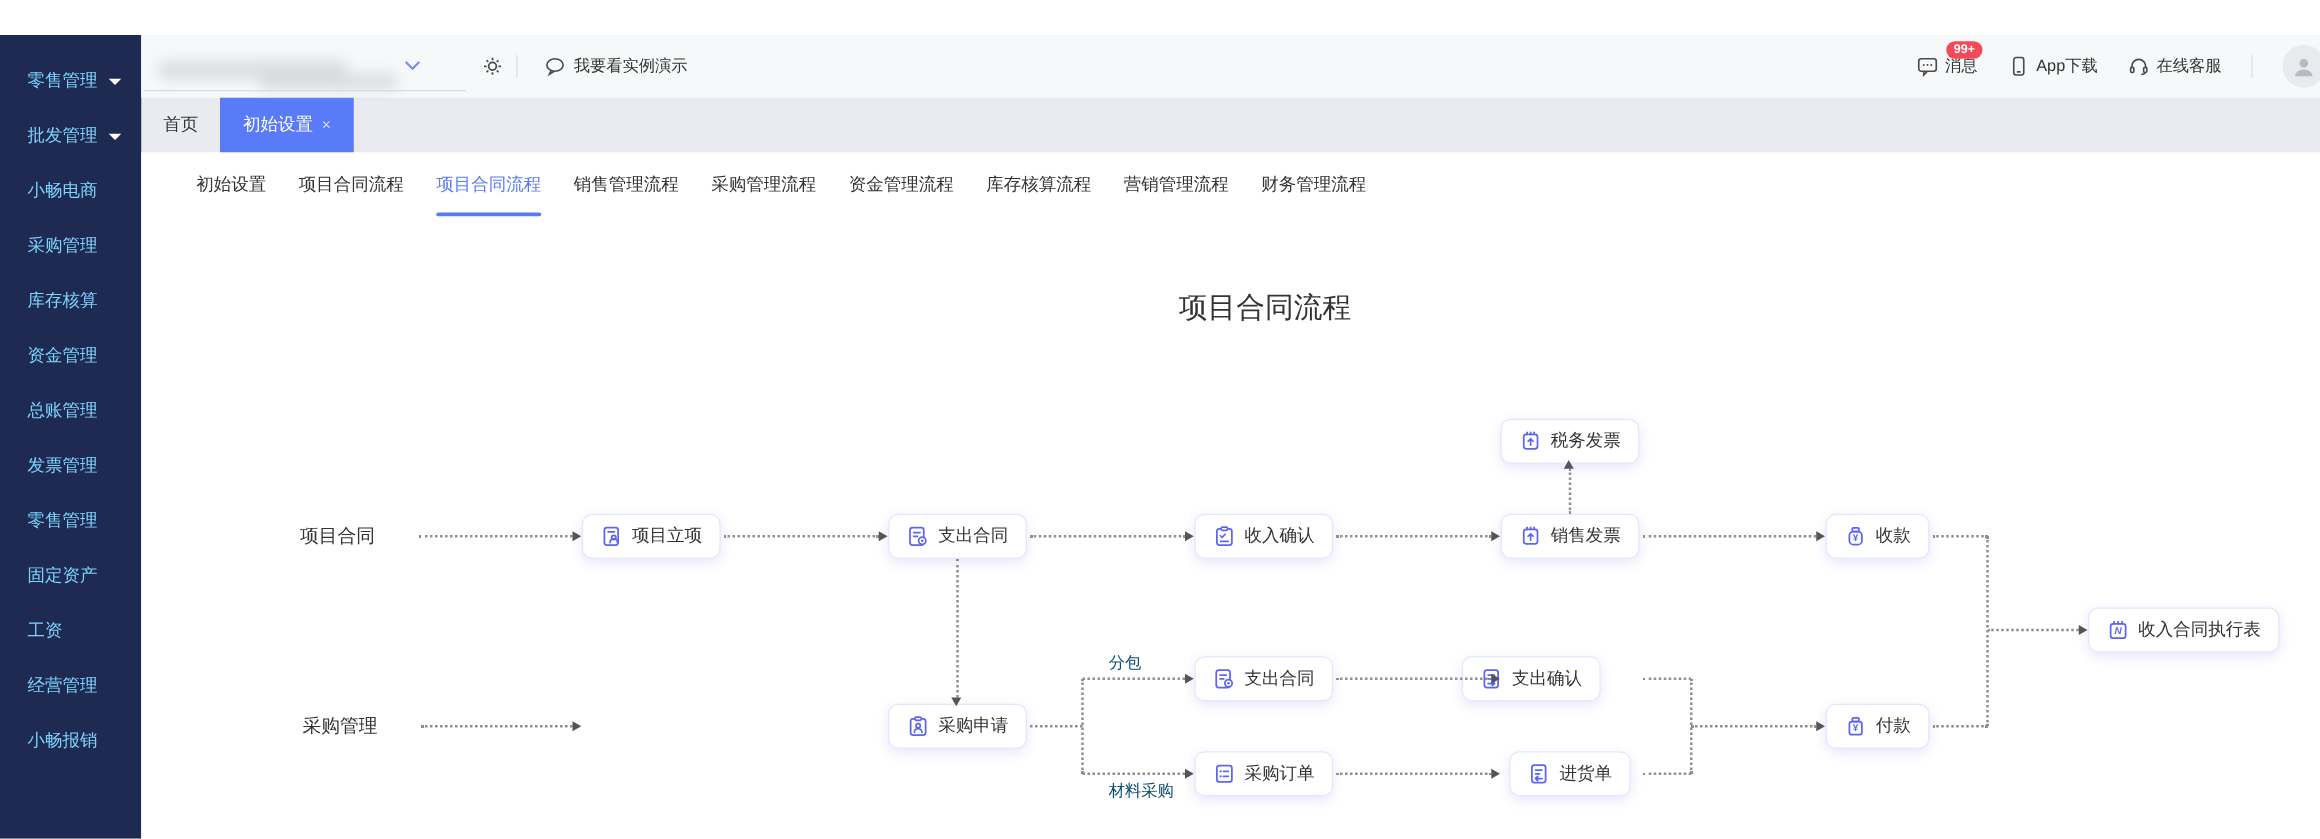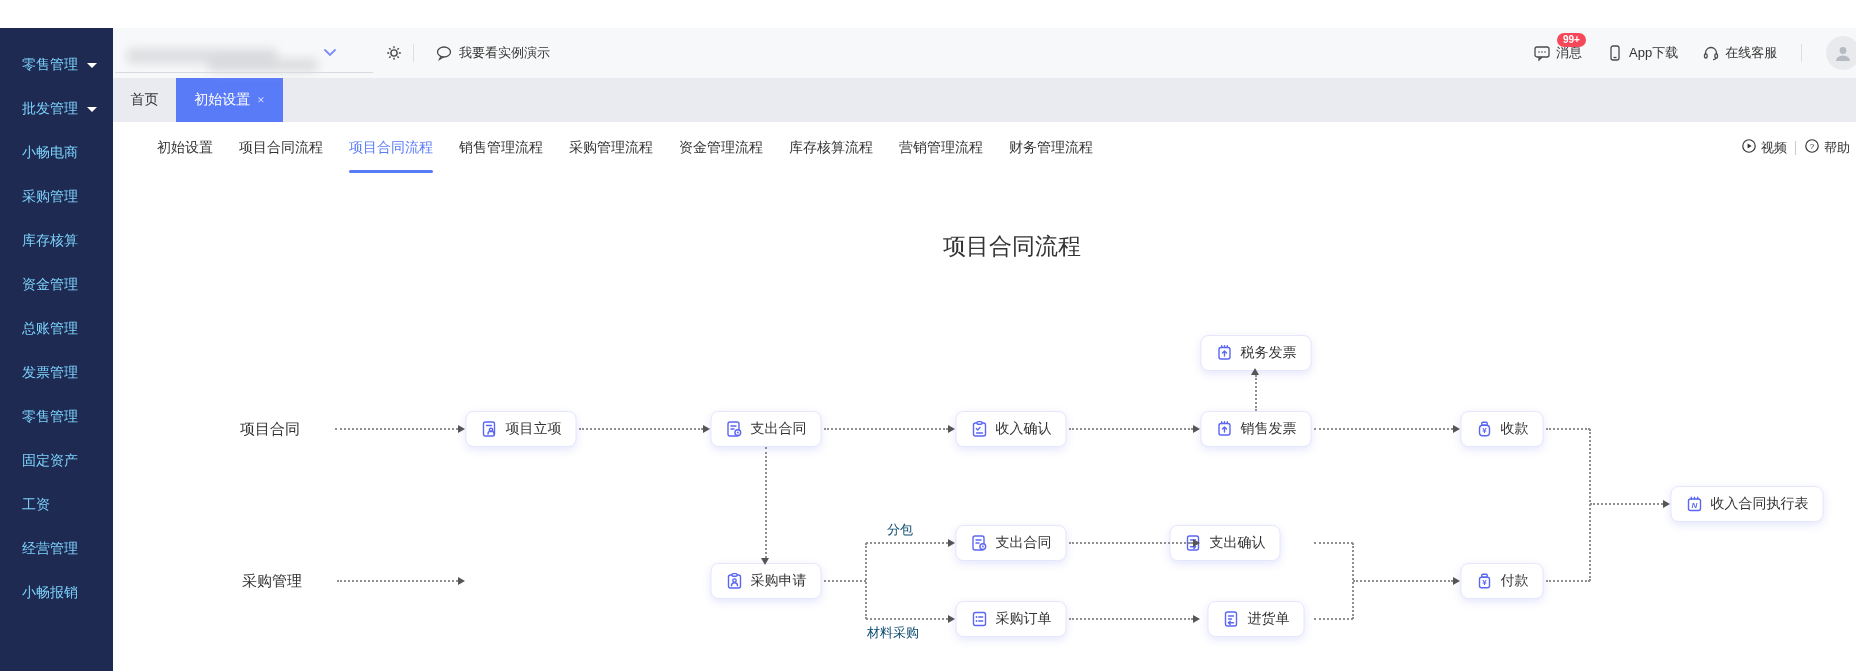--- a/index.html
+++ b/index.html
@@ -206,37 +206,20 @@
       <div class="subtabs" id="subtabs">
         <div class="subtab">初始设置</div>
           <div class="subtab">项目合同流程</div>
           <div class="subtab active">项目合同流程</div>
           <div class="subtab">销售管理流程</div>
           <div class="subtab">采购管理流程</div>
           <div class="subtab">资金管理流程</div>
           <div class="subtab">库存核算流程</div>
           <div class="subtab">营销管理流程</div>
           <div class="subtab">财务管理流程</div>
-          <div class="subtab-actions" id="subtab-actions">
-            <div class="subtab-action">
-              <span><svg width="16" height="16" viewBox="0 0 18 18" fill="none" stroke="#333" stroke-width="1.3">
-                  <circle cx="9" cy="9" r="7"></circle>
-                  <path d="M7.4 6.3 L12 9 L7.4 11.7 Z" fill="#333" stroke="none"></path>
-                </svg></span>
-              <span>视频</span>
-            </div>
-            <span class="act-div"></span>
-            <div class="subtab-action">
-              <span><svg width="16" height="16" viewBox="0 0 18 18" fill="none" stroke="#333" stroke-width="1.3">
-                  <circle cx="9" cy="9" r="7"></circle>
-                  <text x="9" y="12.2" text-anchor="middle" font-size="9" fill="#333" stroke="none" font-family="sans-serif">?</text>
-                </svg></span>
-              <span>帮助</span>
-            </div>
-          </div>
       </div>
       <div class="flow" id="flow">
         <div class="flow-title">项目合同流程</div>
       <div class="row-label" style="left: 157px; top: 256px;">项目合同</div>
           <div class="row-label" style="left: 159px; top: 408px;">采购管理</div>
           <div class="node" style="left: 408px; top: 256px;">
             <span style="display: inline-flex;">
               <svg width="18" height="18" viewBox="0 0 18 18" fill="none" stroke="#5b66f2" stroke-width="1.4" stroke-linecap="round" stroke-linejoin="round">
                 <rect x="3" y="2" width="11" height="14" rx="2"></rect>
                 <path d="M6 5.5 h5"></path>
@@ -401,18 +384,18 @@
           <div class="hline" style="left: 1477px; top: 330px; width: 73px;"></div>
           <div class="arr-r" style="left: 1550px; top: 327px;"></div>
           <div class="vline" style="left: 1142px; top: 202px; height: 36px;"></div>
           <div class="arr-u" style="left: 1138px; top: 195px;"></div>
           <div class="vline" style="left: 652px; top: 274px; height: 111px;"></div>
           <div class="arr-d" style="left: 648px; top: 385px;"></div>
           <div class="vline" style="left: 752px; top: 370px; height: 76px;"></div>
           <div class="vline" style="left: 1239px; top: 370px; height: 76px;"></div>
           <div class="vline" style="left: 1476px; top: 256px; height: 152px;"></div>
           <div class="edge-label" style="left: 787px; top: 357px;">分包</div>
-          <div class="edge-label" style="left: 780px; top: 460px;">材料采购</div>
+          <div class="edge-label" style="left: 800px; top: 460px;">材料采购</div>
         </div>
     </div>
 
   </div>
 </div>
 
 </body></html>

